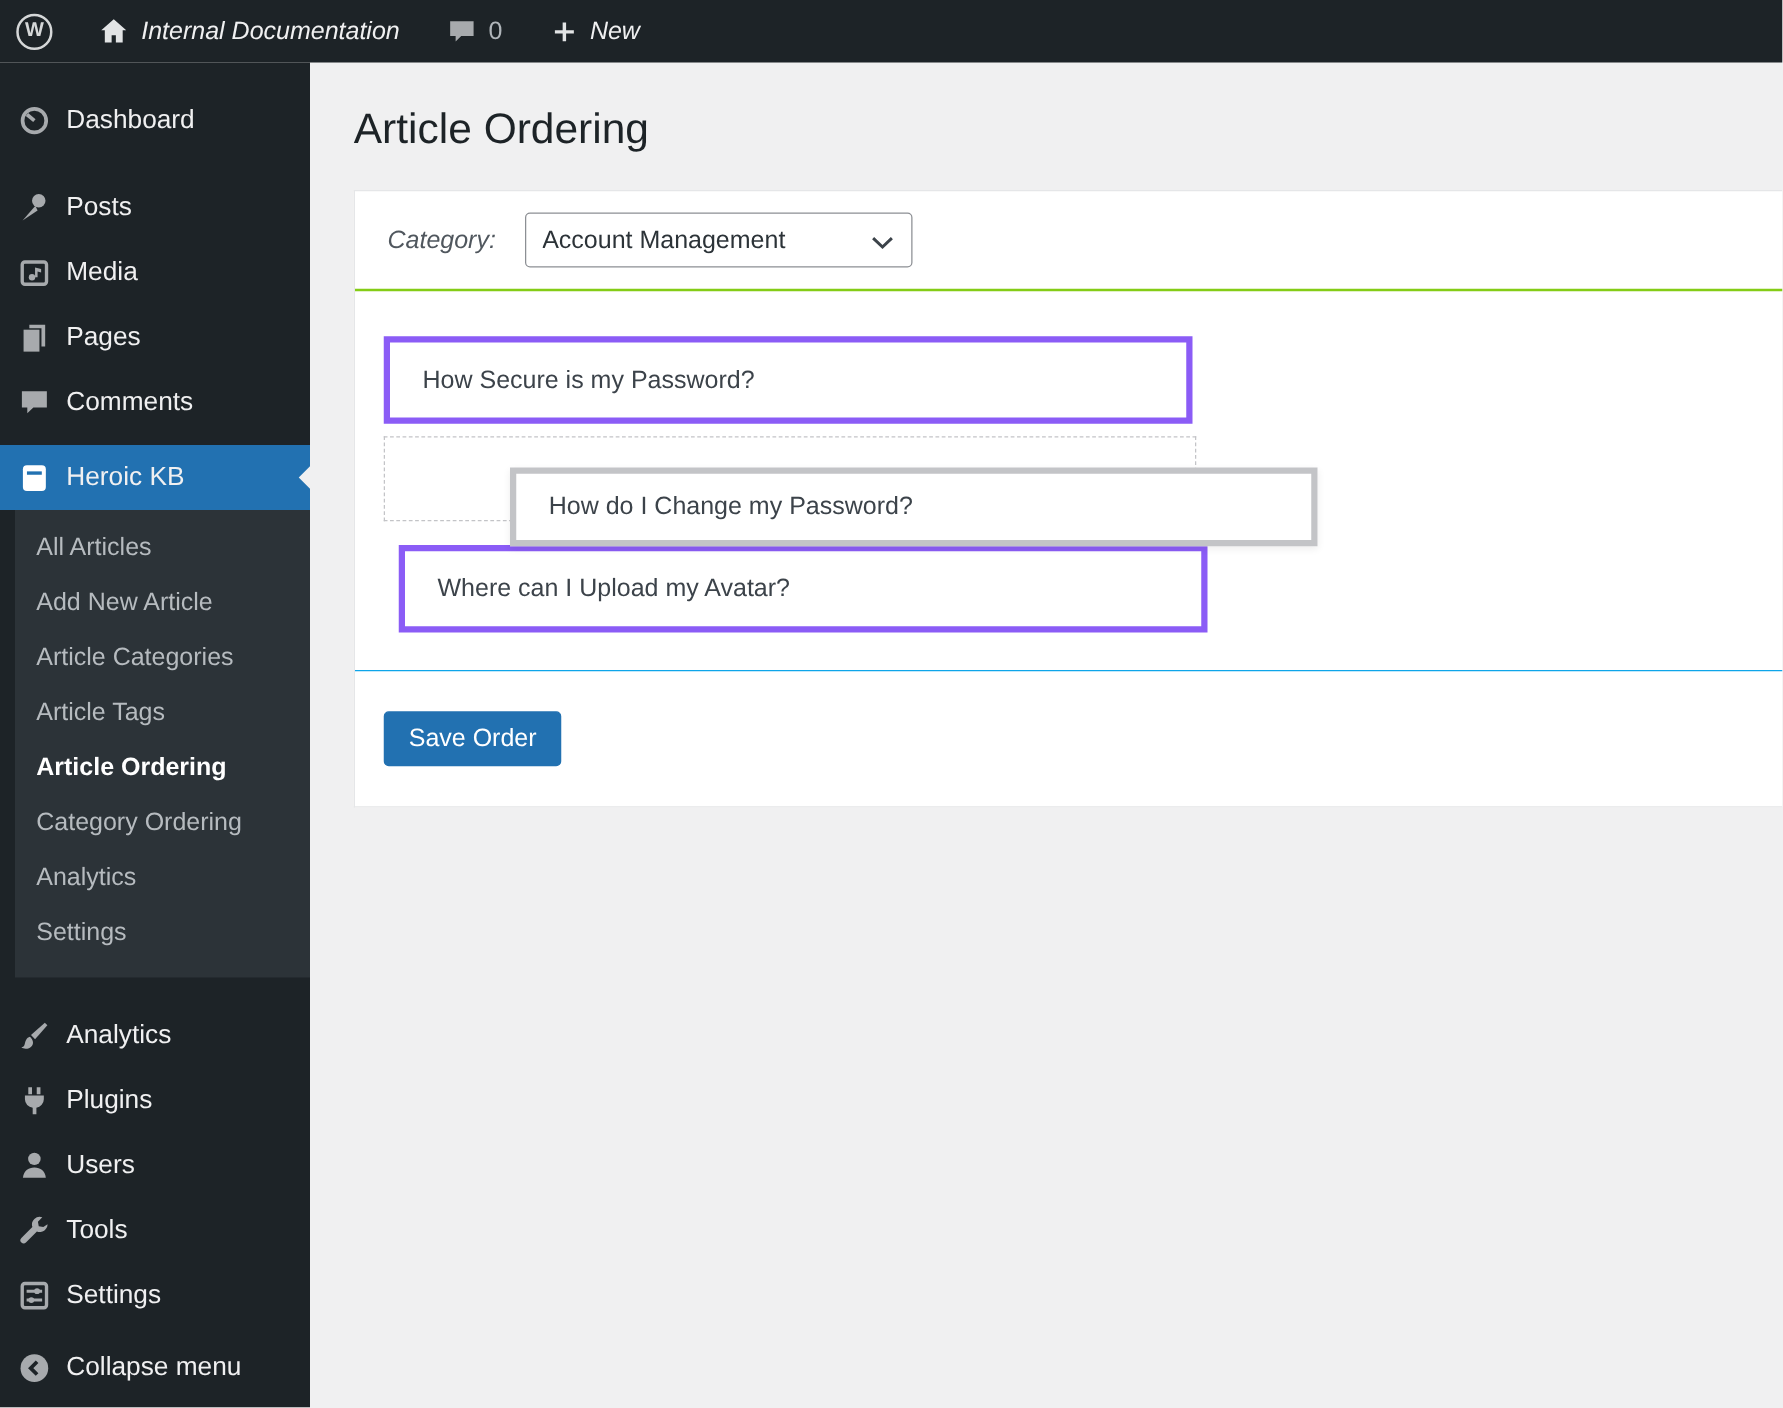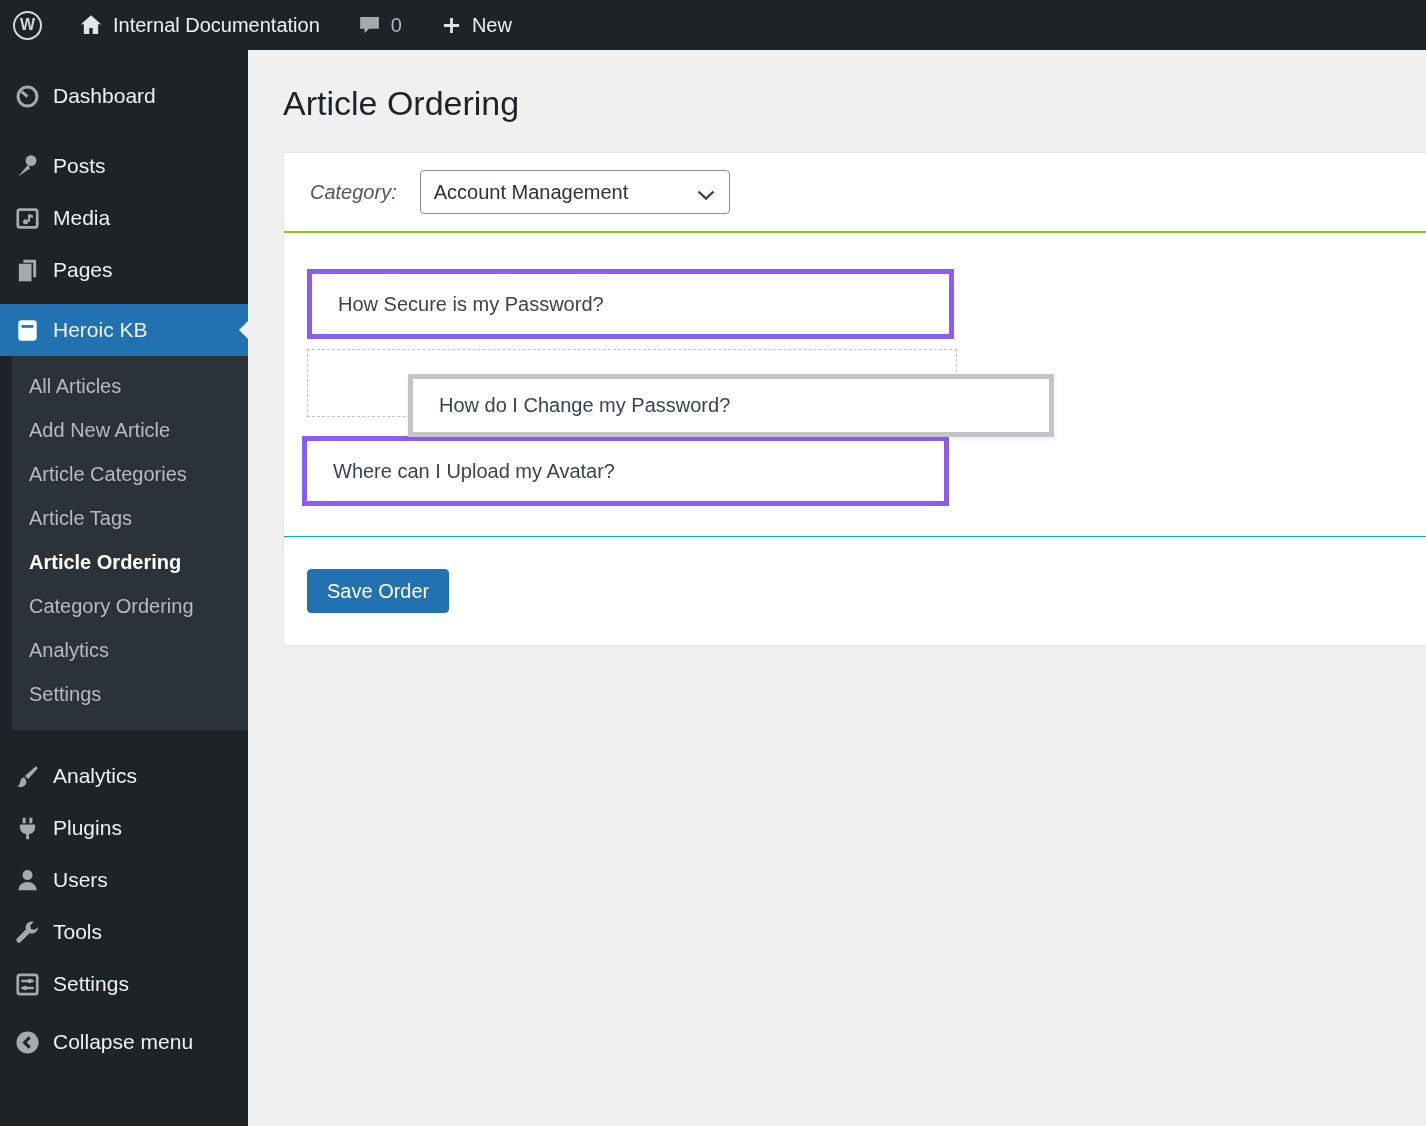--- a/index.html
+++ b/index.html
@@ -15,21 +15,21 @@
     background:#1d2327; color:#f0f0f1; display:flex; align-items:center;
     z-index:100; font-size:20px;
   }
   .ab-item { display:flex; align-items:center; height:100%; padding:0 12px; cursor:pointer; }
   .ab-item svg { display:block; }
   .wp-logo-circle {
     width:29px; height:29px; border:2px solid #d5d7d8; border-radius:50%;
     display:flex; align-items:center; justify-content:center;
     font-weight:bold; font-size:16px; color:#d5d7d8;
   }
-  .ab-text { margin-left:9px; }
+  .ab-text { margin-left:9px;font-style:italic; }
   .ab-count { margin-left:9px; color:#b0b5ba; }
 
   
   .sidebar {
     position:absolute; top:50px; left:0; width:248px; height:1076px;
     background:#1d2327; color:#f0f0f1;
   }
   .menu { padding-top:20px; }
   .menu-item {
     display:flex; align-items:center; height:52px; padding-left:12px;
@@ -77,21 +77,21 @@
   .sort-item {
     position:absolute; background:#fff; border:5px solid #8b5cf6;
     display:flex; align-items:center; padding-left:26px;
     font-size:20px; color:#3c434a; cursor:move;
   }
   .item-1 { left:23px; top:36px;  width:647px; height:70px; }
   .drop-placeholder { position:absolute; left:23px; top:116px; width:650px; height:68px;
     border:1px dashed #c3c4c7; background:#fff; }
   .item-drag { left:124px; top:141px; width:646px; height:63px;
     border-color:#c3c4c7; box-shadow:0 2px 6px rgba(0,0,0,.07); z-index:5; }
-  .item-3 { left:18px; top:203px; width:647px; height:70px; }
+  .item-3 { left:35px; top:203px; width:647px; height:70px; }
 
   .panel-footer { border-top:1px solid #0ea5e9; padding:32px 23px; }
   .save-btn {
     background:#2271b1; border:1px solid #2271b1; color:#fff;
     font-size:20px; font-family:inherit; height:44px; padding:0 19px;
     border-radius:4px; cursor:pointer;
   }
 </style>
 </head>
 <body>
@@ -165,20 +165,28 @@
     <div class="menu-item">
       <span class="mi-icon">
         <svg viewBox="0 0 20 20">
             <path d="M7 2h9.4v13h-2.2V4.2H7z" fill="currentColor"></path>
             <rect x="3.6" y="5" width="9.4" height="13" fill="currentColor"></rect>
           </svg>
       </span>
       <span>Pages</span>
     </div>
 
+    <div class="menu-item">
+      <span class="mi-icon">
+        <svg viewBox="0 0 20 20">
+            <path d="M2.6 3h14.8v9.6H9.4L5.8 16v-3.4H2.6z" fill="currentColor"></path>
+          </svg>
+      </span>
+      <span>Comments</span>
+    </div>
 
     <div class="sep-sm"></div>
 
     <div class="menu-item active">
       <span class="mi-icon">
         <svg viewBox="0 0 20 20">
             <rect x="3.2" y="2.4" width="13.6" height="15.2" rx="2.4" fill="currentColor"></rect>
             <rect x="5.6" y="6" width="8.8" height="2" fill="#2271b1"></rect>
           </svg>
       </span>

